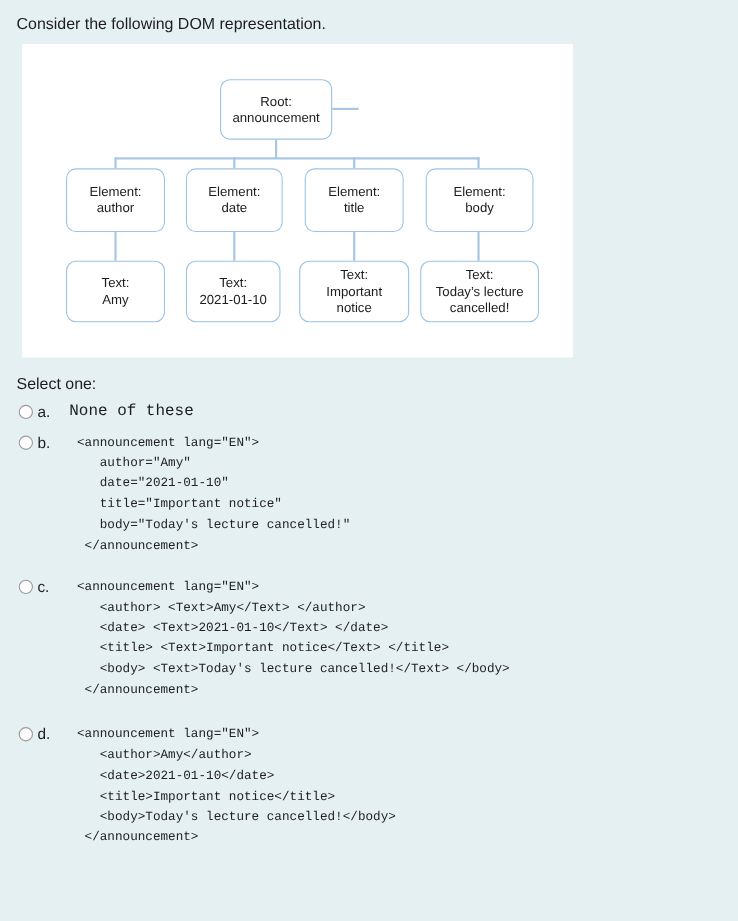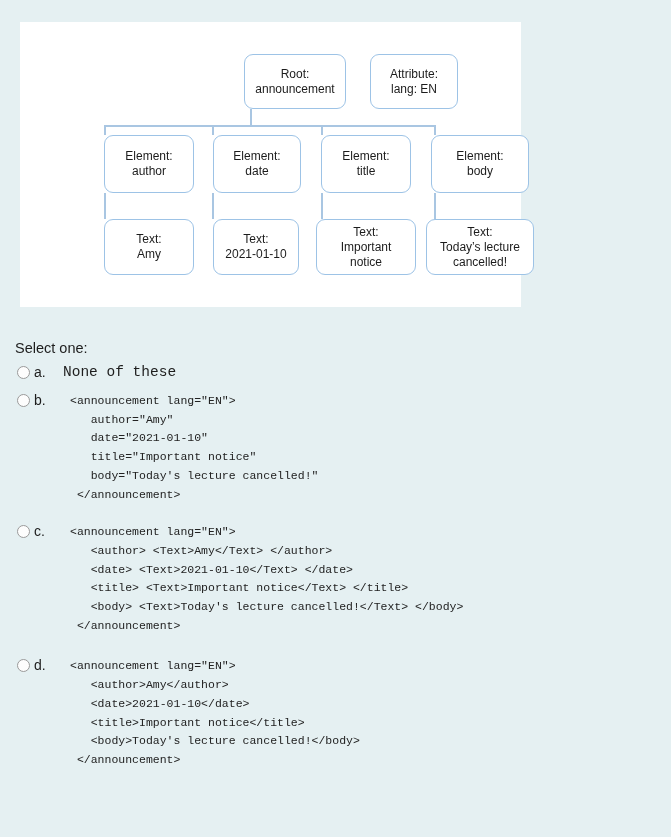--- a/index.html
+++ b/index.html
@@ -33,21 +33,20 @@
     border-radius: 9px;
     background: #ffffff;
     display: flex;
     align-items: center;
     justify-content: center;
     text-align: center;
     font-size: 12px;
     line-height: 15px;
     color: #1c1c1c;
     white-space: pre-line;
-    margin-left: 44px;
   }
   .conn {
     position: absolute;
     background: #a9c6e2;
   }
   .conn.h { height: 2px; }
   .conn.v { width: 2px; }
 
   
   .n-root  { left: 180px; top: 32px;  width: 102px; height: 55px; }
@@ -56,21 +55,21 @@
   .n-e-date   { left: 149px; top: 113px; width: 88px; height: 58px; }
   .n-e-title  { left: 257px; top: 113px; width: 90px; height: 58px; }
   .n-e-body   { left: 367px; top: 113px; width: 98px; height: 58px; }
   .n-t-author { left: 40px;  top: 197px; width: 90px;  height: 56px; }
   .n-t-date   { left: 149px; top: 197px; width: 86px;  height: 56px; }
   .n-t-title  { left: 252px; top: 197px; width: 100px; height: 56px; }
   .n-t-body   { left: 362px; top: 197px; width: 108px; height: 56px; }
 
   
   .question-text { margin-top: 12px; }
-  .select-one { margin-top: 32px; font-size: 14.5px; line-height: 18px; }
+  .select-one { margin-top: 16px; font-size: 14.5px; line-height: 18px; }
 
   .option {
     display: flex;
     align-items: flex-start;
     padding-left: 2px;
   }
   .opt-a { margin-top: 7px; }
   .opt-b { margin-top: 11px; }
   .opt-c { margin-top: 19px; }
   .opt-d { margin-top: 22px; }
@@ -105,39 +104,38 @@
     line-height: 18.7px;
     color: #222222;
     white-space: pre;
   }
 </style>
 </head>
 <body>
 
 <div class="page">
 
+  <div class="intro-text">Consider the following DOM representation.</div>
 
   <div class="diagram">
 
     <div class="conn h" style="left:282px; top:58px; width:24px;"></div>
     <div class="conn v" style="left:230px; top:87px;  height:17px;"></div>
     <div class="conn h" style="left:85px;  top:103px; width:331px;"></div>
     <div class="conn v" style="left:84px;  top:103px; height:10px;"></div>
     <div class="conn v" style="left:192px; top:103px; height:10px;"></div>
     <div class="conn v" style="left:301px; top:103px; height:10px;"></div>
     <div class="conn v" style="left:414px; top:103px; height:10px;"></div>
     <div class="conn v" style="left:84px;  top:171px; height:26px;"></div>
     <div class="conn v" style="left:192px; top:171px; height:26px;"></div>
     <div class="conn v" style="left:301px; top:171px; height:26px;"></div>
     <div class="conn v" style="left:414px; top:171px; height:26px;"></div>
 
     <div class="node n-root">Root:
 announcement</div>
-    <div class="node n-attr">Attribute:
-lang: EN</div>
     <div class="node n-e-author">Element:
 author</div>
     <div class="node n-e-date">Element:
 date</div>
     <div class="node n-e-title">Element:
 title</div>
     <div class="node n-e-body">Element:
 body</div>
     <div class="node n-t-author">Text:
 Amy</div>

